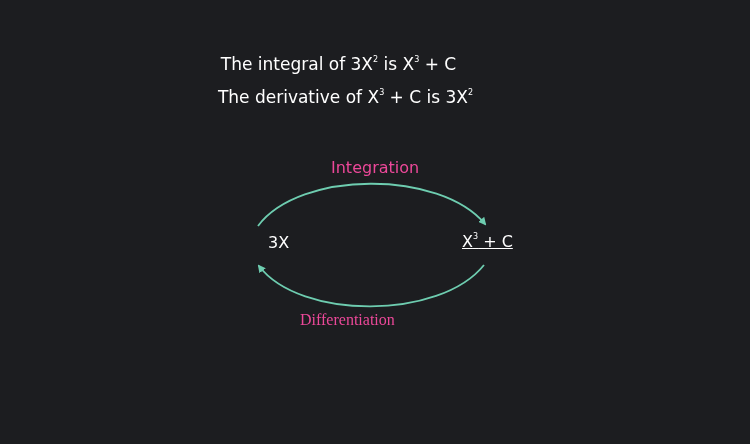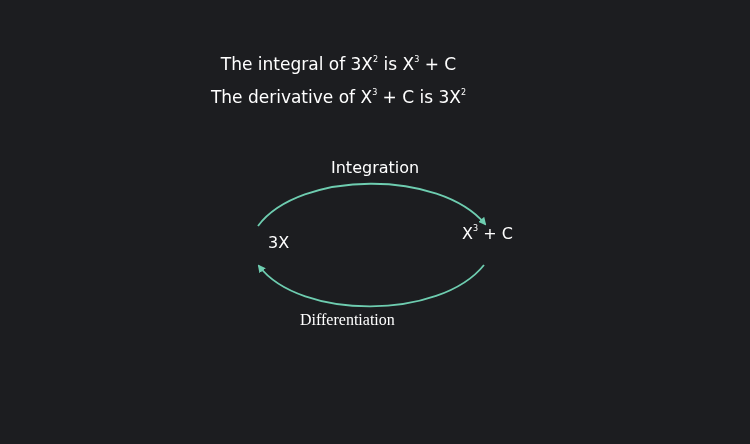--- a/index.html
+++ b/index.html
@@ -16,31 +16,31 @@
     .line {
       position: absolute;
       left: 0; width: 677px;
       text-align: center;
       font-size: 17px;
       letter-spacing: 0px;
       white-space: nowrap;
     }
     .line sup { font-size: 8px; vertical-align: 8px; }
     #line1 { top: 54px; }
-    #line2 { top: 87px; }
+    #line2 { top: 87px; margin-left: 7px; }
     .label {
       position: absolute;
       font-size: 16px;
       white-space: nowrap;
     }
-    .teal { color: #ffffff; text-align: right; }
+    .teal { color: #ec4899; text-align: right; }
     #lbl-integration { left: 331px; top: 158px; }
     #lbl-diff { left: 300px; top: 311px; font-family: Liberation Serif, serif; }
     #node-left { left: 245px; top: 233px; margin-left: 23px; }
-    #node-right { left: 462px; top: 224px; }
+    #node-right { left: 462px; top: 232px; text-decoration: underline; }
     .node sup { font-size: 8px; vertical-align: 8px; }
     svg.arrows { position: absolute; left: 0; top: 0; }
   </style>
 </head>
 <body>
 
 <div id="line1" class="line"><span>The integral of 3X</span><sup>2</sup><span> is X</span><sup>3</sup><span> + C</span></div>
 
 <div id="line2" class="line"><span>The derivative of X</span><sup>3</sup><span> + C is 3X</span><sup>2</sup></div>
 

